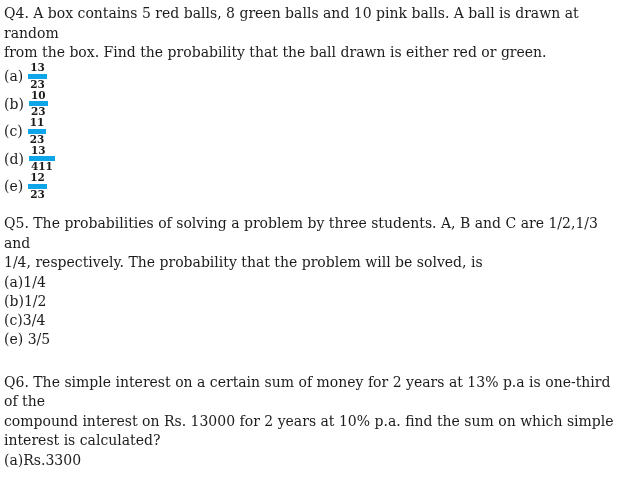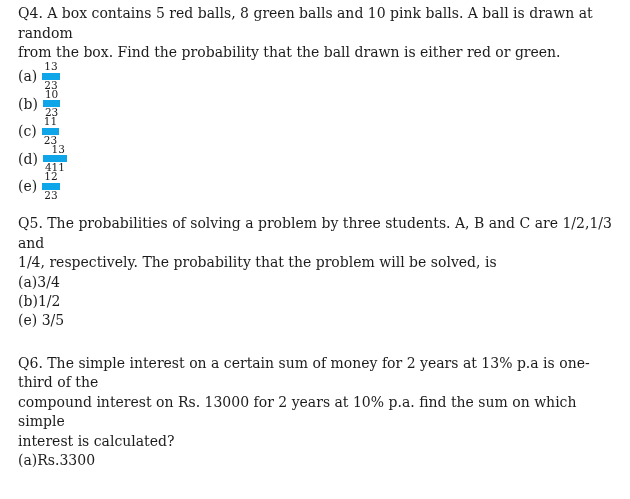--- a/index.html
+++ b/index.html
@@ -6,49 +6,49 @@
   body {
     width: 630px;
     height: 499px;
     background: #ffffff;
     color: #1c1c1c;
     font-family: "DejaVu Serif", "Liberation Serif", serif;
     font-size: 14px;
     overflow: hidden;
   }
   .page {
-    padding: 4px 6px 0 18px;
+    padding: 4px 6px 0 4px;
     box-sizing: border-box;
     width: 630px;
     height: 499px;
   }
   .q-block { margin: 0; }
   .q-block.qb4 { margin-bottom: 14px; }
   .q-block.qb5 { margin-bottom: 24px; }
   .q-text {
     margin: 0;
     white-space: pre-line;
     line-height: 19.5px;
   }
   .frac-option {
     display: flex;
     align-items: center;
     height: 27.5px;
   }
   .frac-option .opt-label { margin-right: 5px; }
   .fraction {
     display: inline-block;
-    text-align: right;
+    text-align: left;
     font-size: 10.5px;
     line-height: 1.1;
-    font-weight: normal;
+    font-weight: bold;
     font-family: "DejaVu Serif", serif;
   }
   .fraction .num { display: block; padding: 0 2px; }
-  .fraction .den { display: block; padding: 0 2px; border-top: 7px solid #0ea5e9; }
+  .fraction .den { display: block; padding: 0 2px; border-top: 5px solid #0ea5e9; }
   .text-option { line-height: 19px; }
 </style>
 </head>
 <body style="background: rgb(255, 255, 255); color: rgb(28, 28, 28);">
 
 <div class="page">
 
   <div class="q-block qb4">
     <p class="q-text">Q4. A box contains 5 red balls, 8 green balls and 10 pink balls. A ball is drawn at random
 from the box. Find the probability that the ball drawn is either red or green.</p>
@@ -90,22 +90,23 @@
       <span class="fraction">
         <span class="num">12</span>
         <span class="den">23</span>
       </span>
     </div>
   </div>
 
   <div class="q-block qb5">
     <p class="q-text">Q5. The probabilities of solving a problem by three students. A, B and C are 1/2,1/3 and
 1/4, respectively. The probability that the problem will be solved, is</p>
-    <div class="text-option">(a)3/4</div>
+    <div class="text-option">(a)1/4</div>
     <div class="text-option">(b)1/2</div>
+    <div class="text-option">(c)3/4</div>
     <div class="text-option">(e) 3/5</div>
   </div>
 
   <div class="q-block qb6">
     <p class="q-text">Q6. The simple interest on a certain sum of money for 2 years at 13% p.a is one-third of the
 compound interest on Rs. 13000 for 2 years at 10% p.a. find the sum on which simple
 interest is calculated?</p>
     <div class="text-option">(a)Rs.3300</div>
 
   </div>

